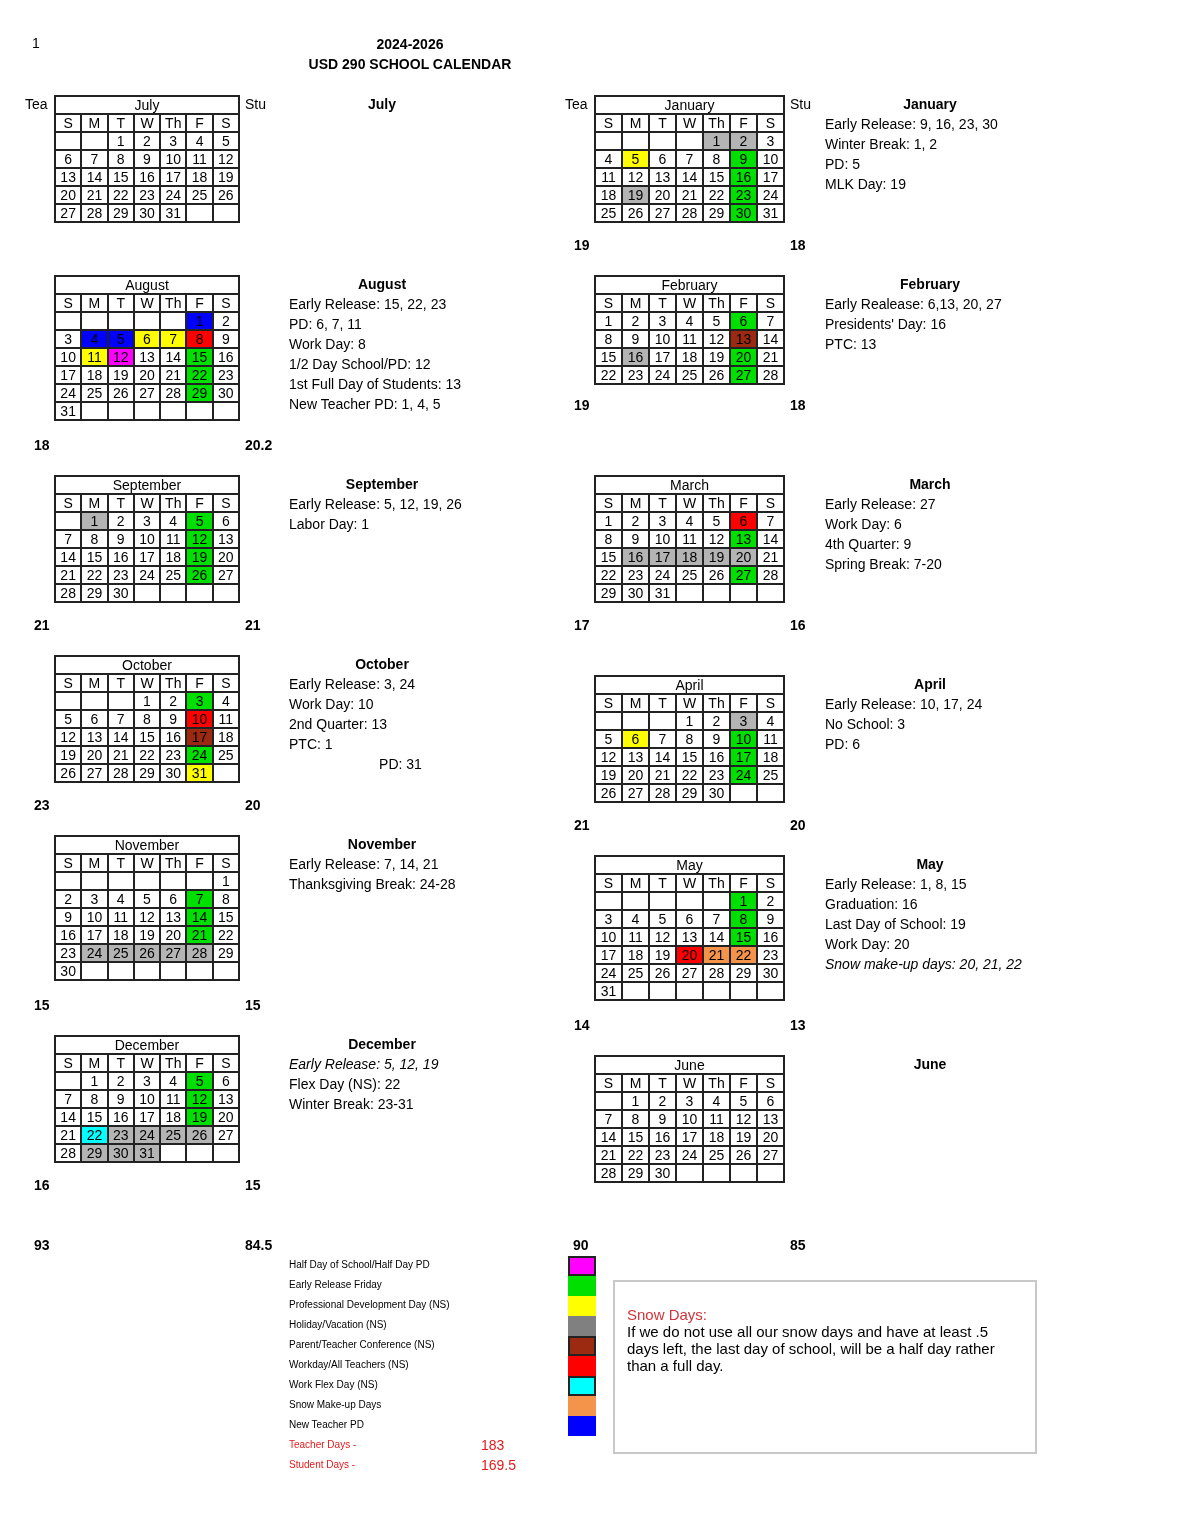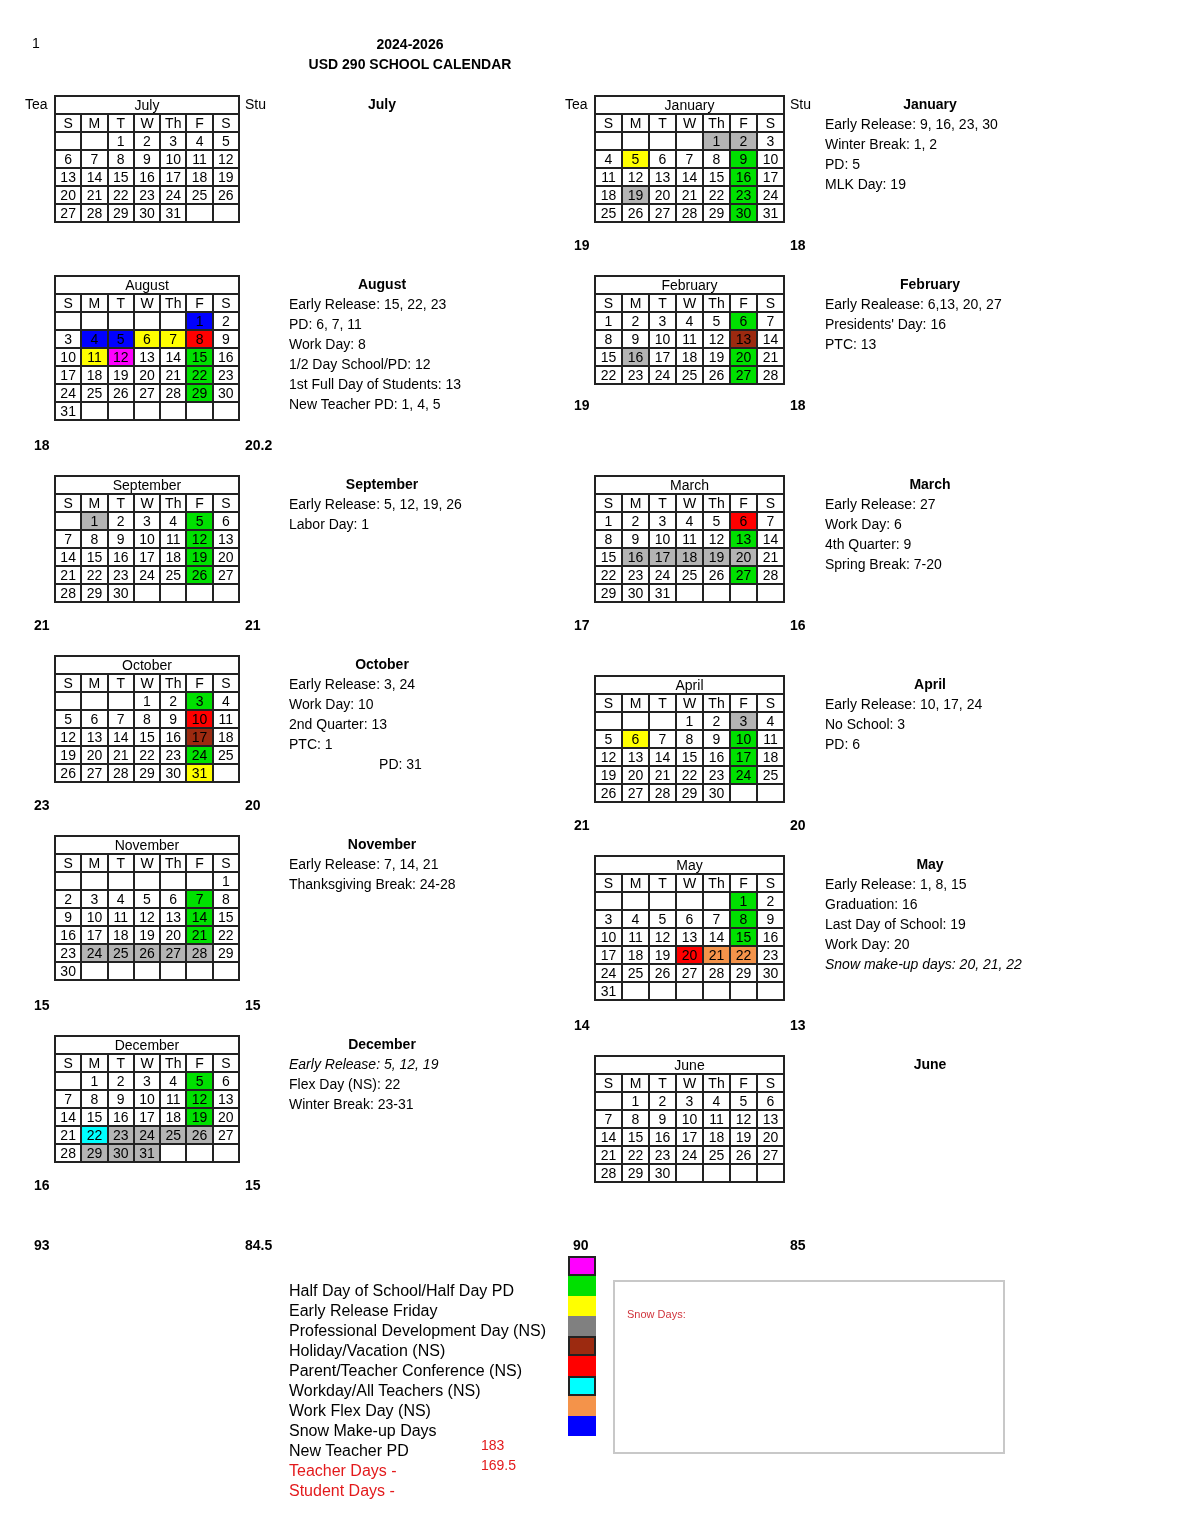--- a/index.html
+++ b/index.html
@@ -10,27 +10,27 @@
   .title.t1 { top:34px; }
   .title.t2 { top:54px; }
   .lbl { font-size:14px; }
   .cnt { font-size:14px; font-weight:bold; }
   table.cal { position:absolute; border-collapse:collapse; table-layout:fixed; border:2px solid #222; }
   table.cal td { border:2px solid #222; height:16px; padding:0; text-align:center; font-size:14px; line-height:16px; overflow:hidden; white-space:nowrap; }
   table.cal td.mh { font-size:14px; }
   .notes { position:absolute; width:260px; font-size:14px; line-height:20px; }
   .notes .nh { font-weight:bold; text-align:center; }
   .notes .it { font-style:italic; }
-  .legend { position:absolute; left:289px; top:1255px; font-size:16px; line-height:20px;margin-top:26px; }
+  .legend { position:absolute; left:289px; top:1255px; font-size:10px; line-height:20px; }
   .legend .red { color:#e31a1c; }
   .swatches { position:absolute; left:568px; top:1256px; width:28px; }
   .sw { width:28px; height:20px; box-sizing:border-box; }
   .sw.bordered { border:2px solid #222; }
   .totals { position:absolute; left:481px; top:1435px; font-size:14px; line-height:20px; color:#e31a1c; }
-  .snowbox { position:absolute; left:613px; top:1280px; width:392px; height:174px; border:2px solid #c8c8c8; box-sizing:border-box; font-size:11px; line-height:17px; padding:24px 12px 0 12px; }
+  .snowbox { position:absolute; left:613px; top:1280px; width:424px; height:174px; border:2px solid #c8c8c8; box-sizing:border-box; font-size:15px; line-height:17px; padding:24px 12px 0 12px; }
   .snowbox .sh { color:#d0343c; }
 </style>
 </head>
 <body>
 
 <div class="abs page-num">1</div>
 <div class="abs title t1">2024-2026</div>
 <div class="abs title t2">USD 290 SCHOOL CALENDAR</div>
 
 <div id="months">
@@ -936,13 +936,14 @@
     <div class="sw" style="background: rgb(244, 147, 74);"></div>
     <div class="sw" style="background: rgb(0, 0, 255);"></div>
   </div>
 <div class="totals">
   <div>183</div>
   <div>169.5</div>
 </div>
 
 <div class="snowbox">
   <div class="sh">Snow Days:</div>
+  <div>If we do not use all our snow days and have at least .5 days left,  the last day of school, will be a half day rather than a full day.</div>
 </div>
 
 </body></html>

